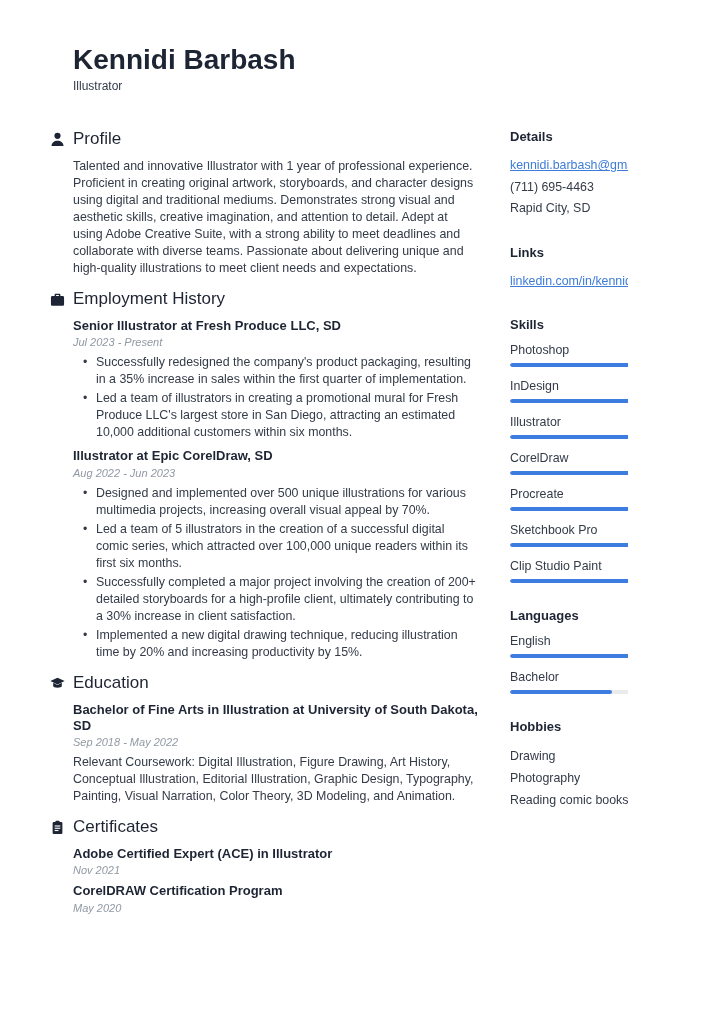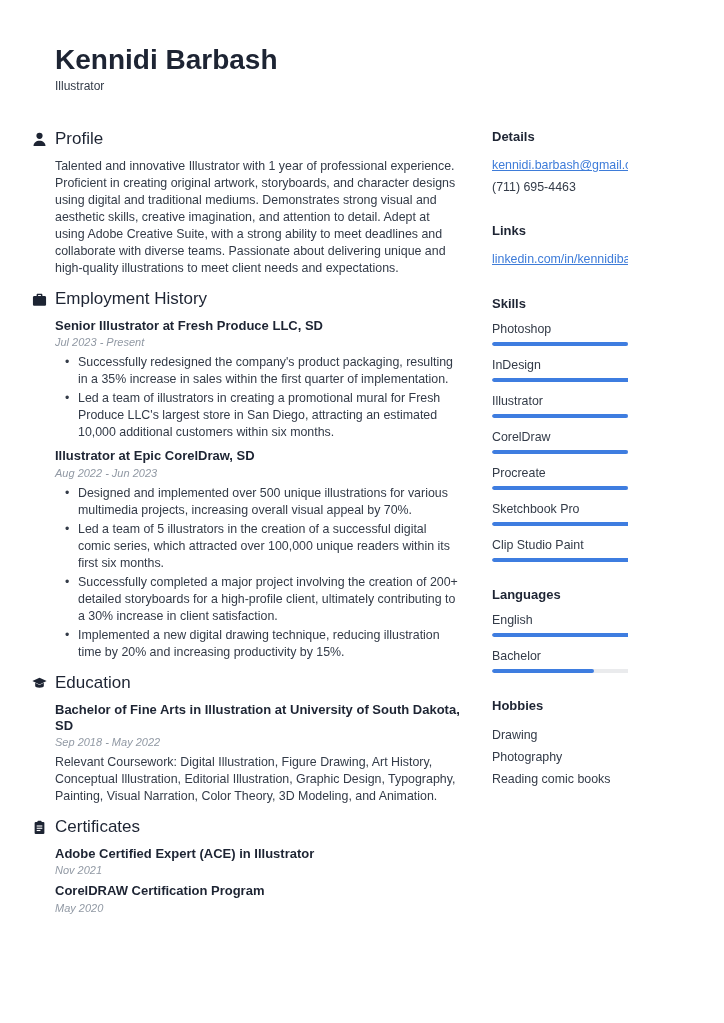--- a/index.html
+++ b/index.html
@@ -1,20 +1,20 @@
 <!DOCTYPE html>
 <html><head>
 <meta charset="utf-8">
 <style>
   * { box-sizing: border-box; }
   html, body { margin: 0; padding: 0; background: #ffffff; }
   .page {
     width: 628px; height: 1023px; background: #ffffff;
     font-family: "Liberation Sans", "DejaVu Sans", sans-serif;
-    padding: 45px 61px 20px 33px;
+    padding: 45px 61px 20px 51px;
     color: #333b48; overflow: hidden;
   }
   
   .header { margin-left: 22px; }
   .name { font-size: 28px; font-weight: 700; color: #1d2433; line-height: 1.08; margin: 0; }
   .subtitle { font-size: 12px; color: #333b48; margin-top: 4px; }
 
   
   .columns { display: flex; gap: 32px; margin-top: 36px; }
   .main { width: 427px; flex: 0 0 427px; }
@@ -140,20 +140,21 @@
       </div>
 
     </div>
 
     <div class="sidebar">
 
       <div class="side-group">
         <h3 class="side-heading">Details</h3>
         <div class="detail-line"><a class="link">kennidi.barbash@gmail.com</a></div>
         <div class="detail-line">(711) 695-4463</div>
+        <div class="detail-line">Rapid City, SD</div>
       </div>
 
       <div class="side-group">
         <h3 class="side-heading">Links</h3>
         <div class="detail-line"><a class="link">linkedin.com/in/kennidibarbash</a></div>
       </div>
 
       <div class="side-group">
         <h3 class="side-heading">Skills</h3>
         <div class="skill">

